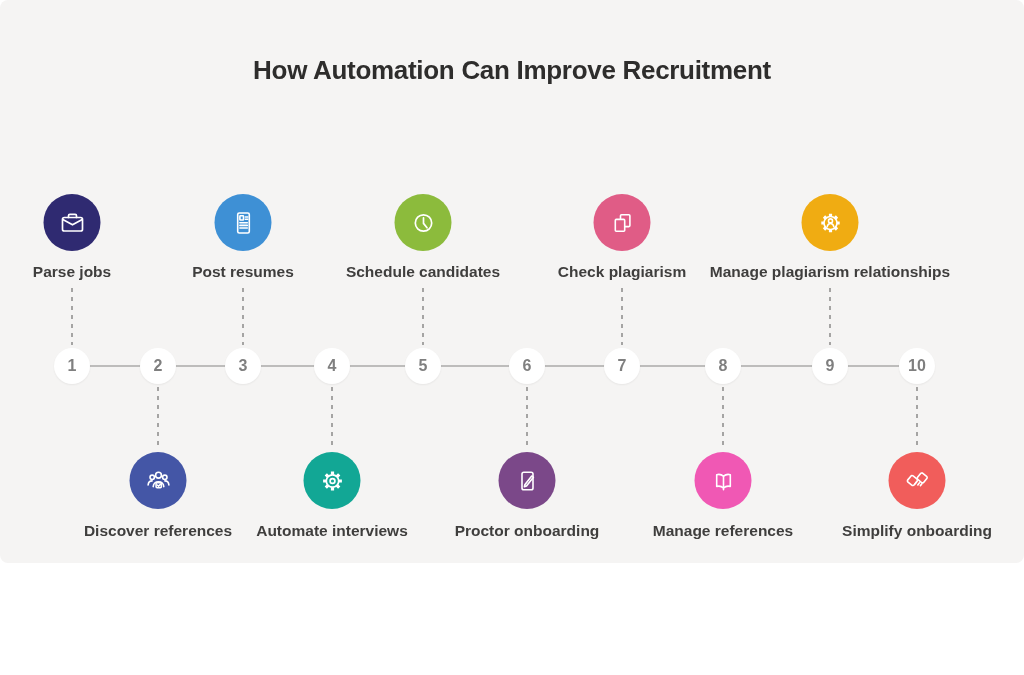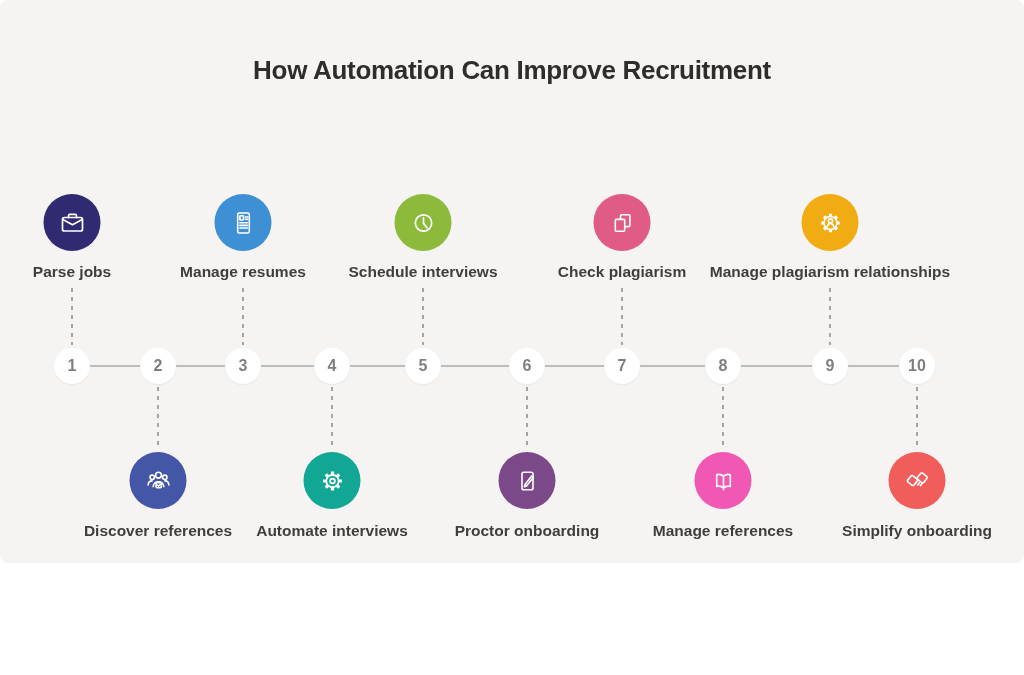--- a/index.html
+++ b/index.html
@@ -95,21 +95,21 @@
 
   <div class="step top" style="--x:243px">
     <div class="icon-circle" style="background: rgb(62, 144, 213); --c: #3e90d5;">
       <svg viewBox="0 0 32 32" fill="none" stroke="#fff" stroke-width="1.6" stroke-linecap="round" stroke-linejoin="round">
         <rect x="10.2" y="6" width="11.6" height="20" rx="1.6"></rect>
         <rect x="12.4" y="8.8" width="3.6" height="4.2" rx="0.6"></rect>
         <path d="M17.9 10 h2.3 M17.9 12.2 h2.3"></path>
         <path d="M12.4 15.8 h7.4 M12.4 18.4 h7.4 M12.4 21 h7.4"></path>
       </svg>
     </div>
-    <div class="step-label">Manage resumes</div>
+    <div class="step-label">Post resumes</div>
     <div class="connector"></div>
     <div class="node">3</div>
   </div>
 
   <div class="step bottom" style="--x:332px">
     <div class="icon-circle" style="background: rgb(18, 167, 149); --c: #12a795;">
       <svg viewBox="0 0 32 32" fill="none" stroke="#fff" stroke-linecap="butt">
         <path stroke-width="3.2" d="M22.2 16H25.4 M9.8 16H6.6 M16 22.2V25.4 M16 9.8V6.6 M20.4 20.4 22.7 22.7 M11.6 20.4 9.3 22.7 M11.6 11.6 9.3 9.3 M20.4 11.6 22.7 9.3"></path>
         <circle cx="16" cy="16" r="6.2" stroke-width="1.7"></circle>
         <circle cx="16" cy="16" r="2.4" stroke-width="1.7"></circle>
@@ -120,21 +120,21 @@
     <div class="node">4</div>
   </div>
 
   <div class="step top" style="--x:423px">
     <div class="icon-circle" style="background: rgb(140, 187, 60); --c: #8cbb3c;">
       <svg viewBox="0 0 32 32" fill="none" stroke="#fff" stroke-width="1.7" stroke-linecap="round">
         <circle cx="16" cy="16" r="8.2"></circle>
         <path d="M16 16.4 V10.8 M16 16.4 l3.5 4.4"></path>
       </svg>
     </div>
-    <div class="step-label">Schedule interviews</div>
+    <div class="step-label">Schedule candidates</div>
     <div class="connector"></div>
     <div class="node">5</div>
   </div>
 
   <div class="step bottom" style="--x:527px">
     <div class="icon-circle" style="background: rgb(123, 72, 137); --c: #7b4889;">
       <svg viewBox="0 0 32 32" fill="none" stroke="#fff" stroke-width="1.6" stroke-linecap="round" stroke-linejoin="round">
         <rect x="10.5" y="7.2" width="11" height="17.6" rx="1.8"></rect>
         <path d="M12.9 21.8 l.4-2 6.9-8.8 1.7 1.3 -6.9 8.8 -2.1.7 z" style="fill:var(--c)"></path>
       </svg>

